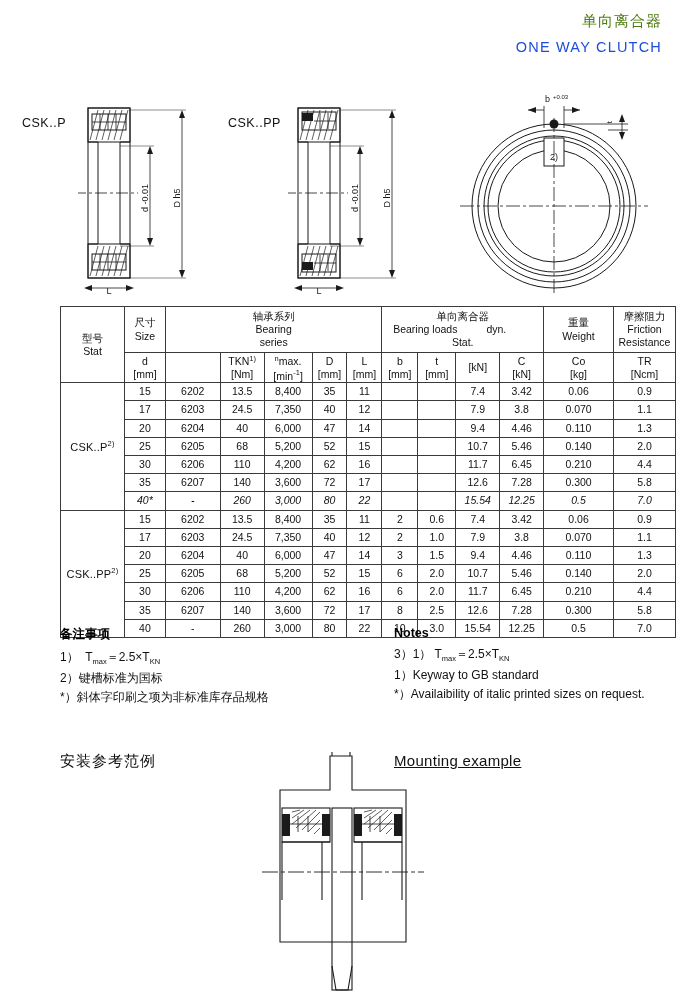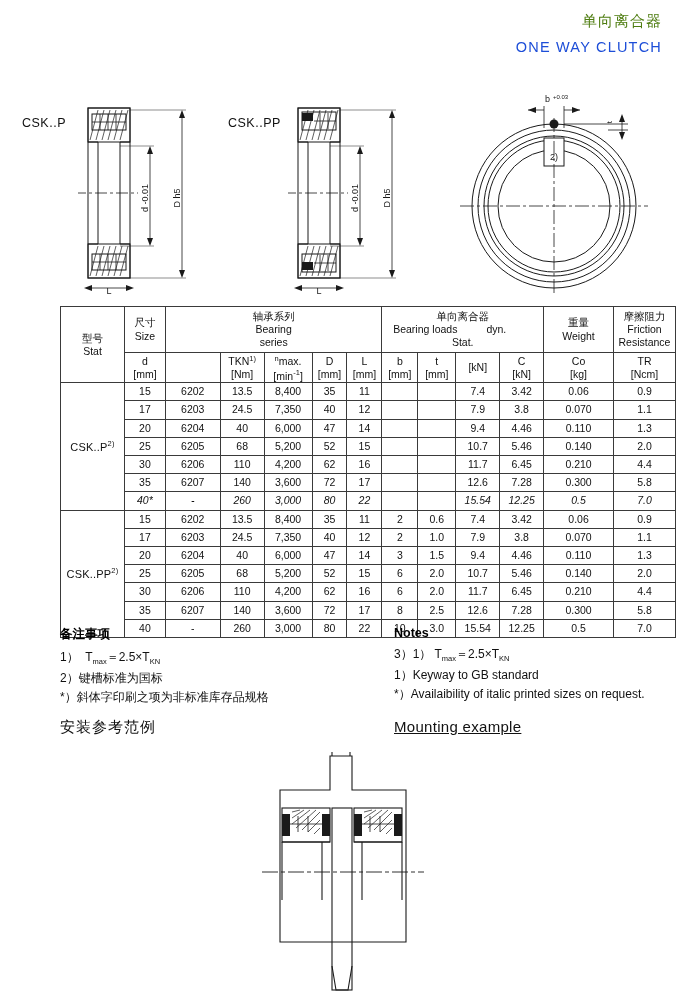--- a/index.html
+++ b/index.html
@@ -104,21 +104,21 @@
   .note-line {
     font-size: 12px;
     line-height: 1.62;
     color: #111;
   }
   .note-line.just { text-align: justify; }
 
   
   .mounting-head {
     position: absolute;
-    top: 718px;
+    top: 752px;
     width: 560px;
     height: 26px;
   }
   .mount-cn {
     position: absolute;
     left: 60px;
     font-size: 15px;
     letter-spacing: 1px;
     color: #111;
   }

